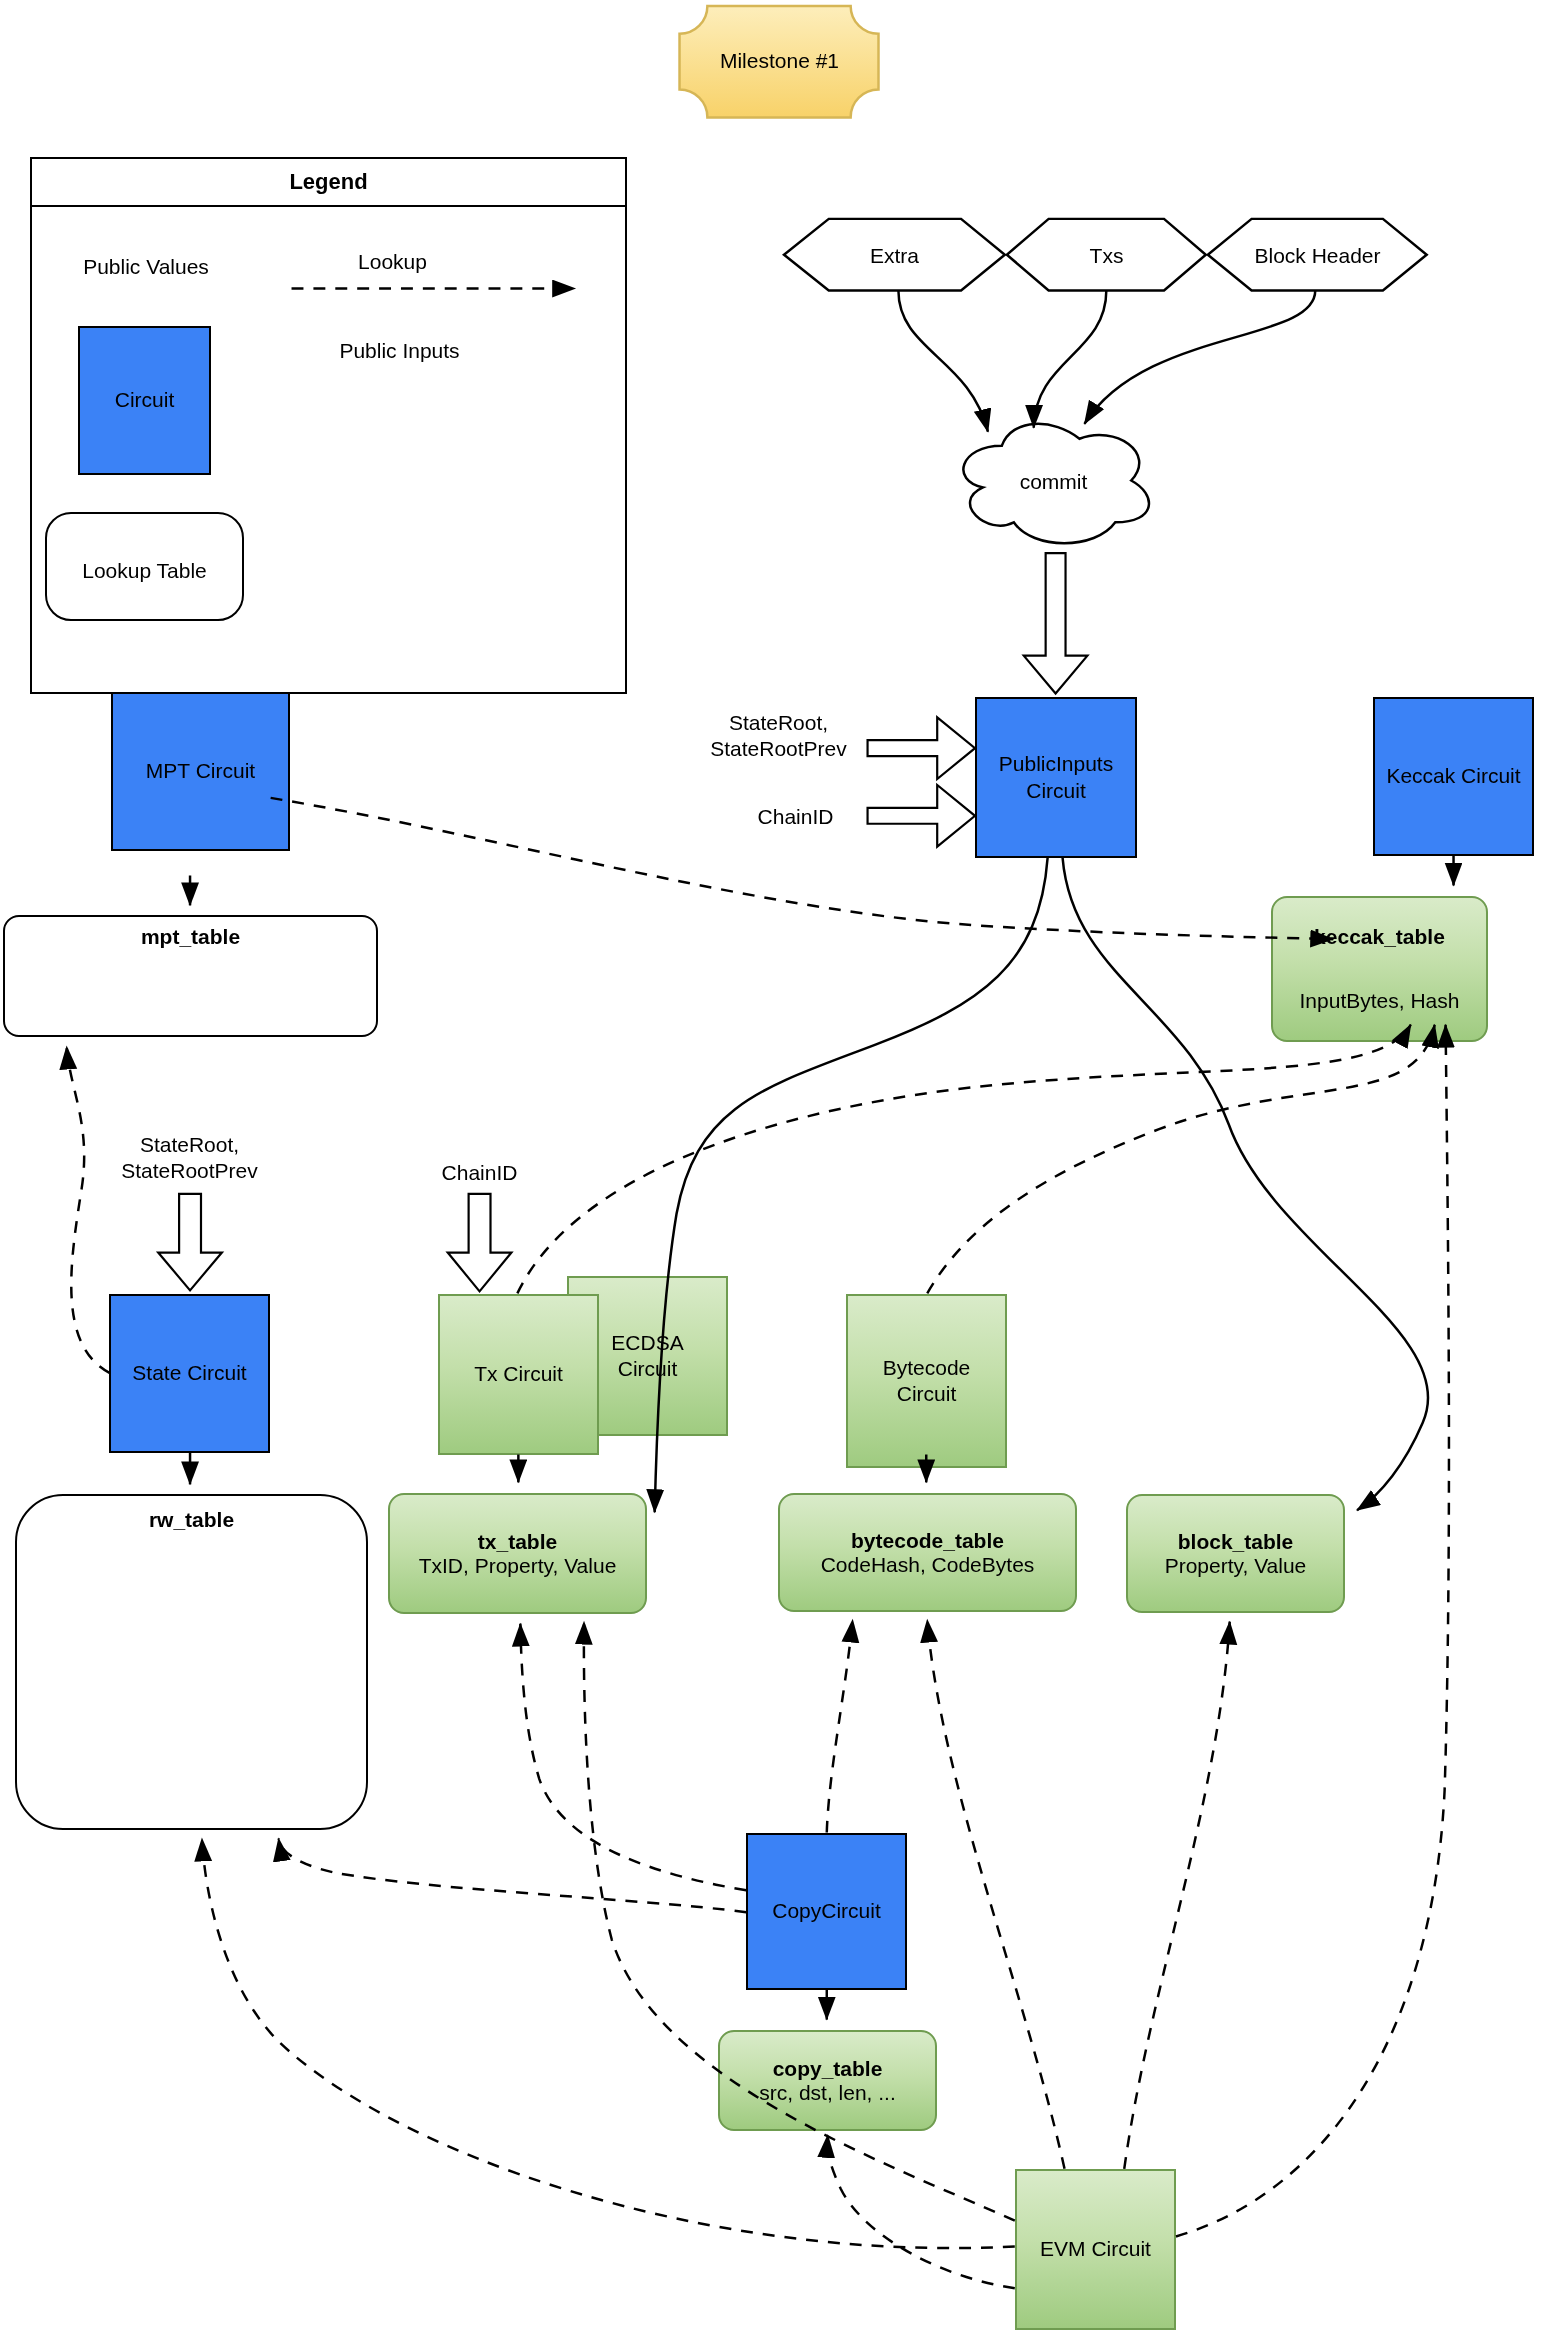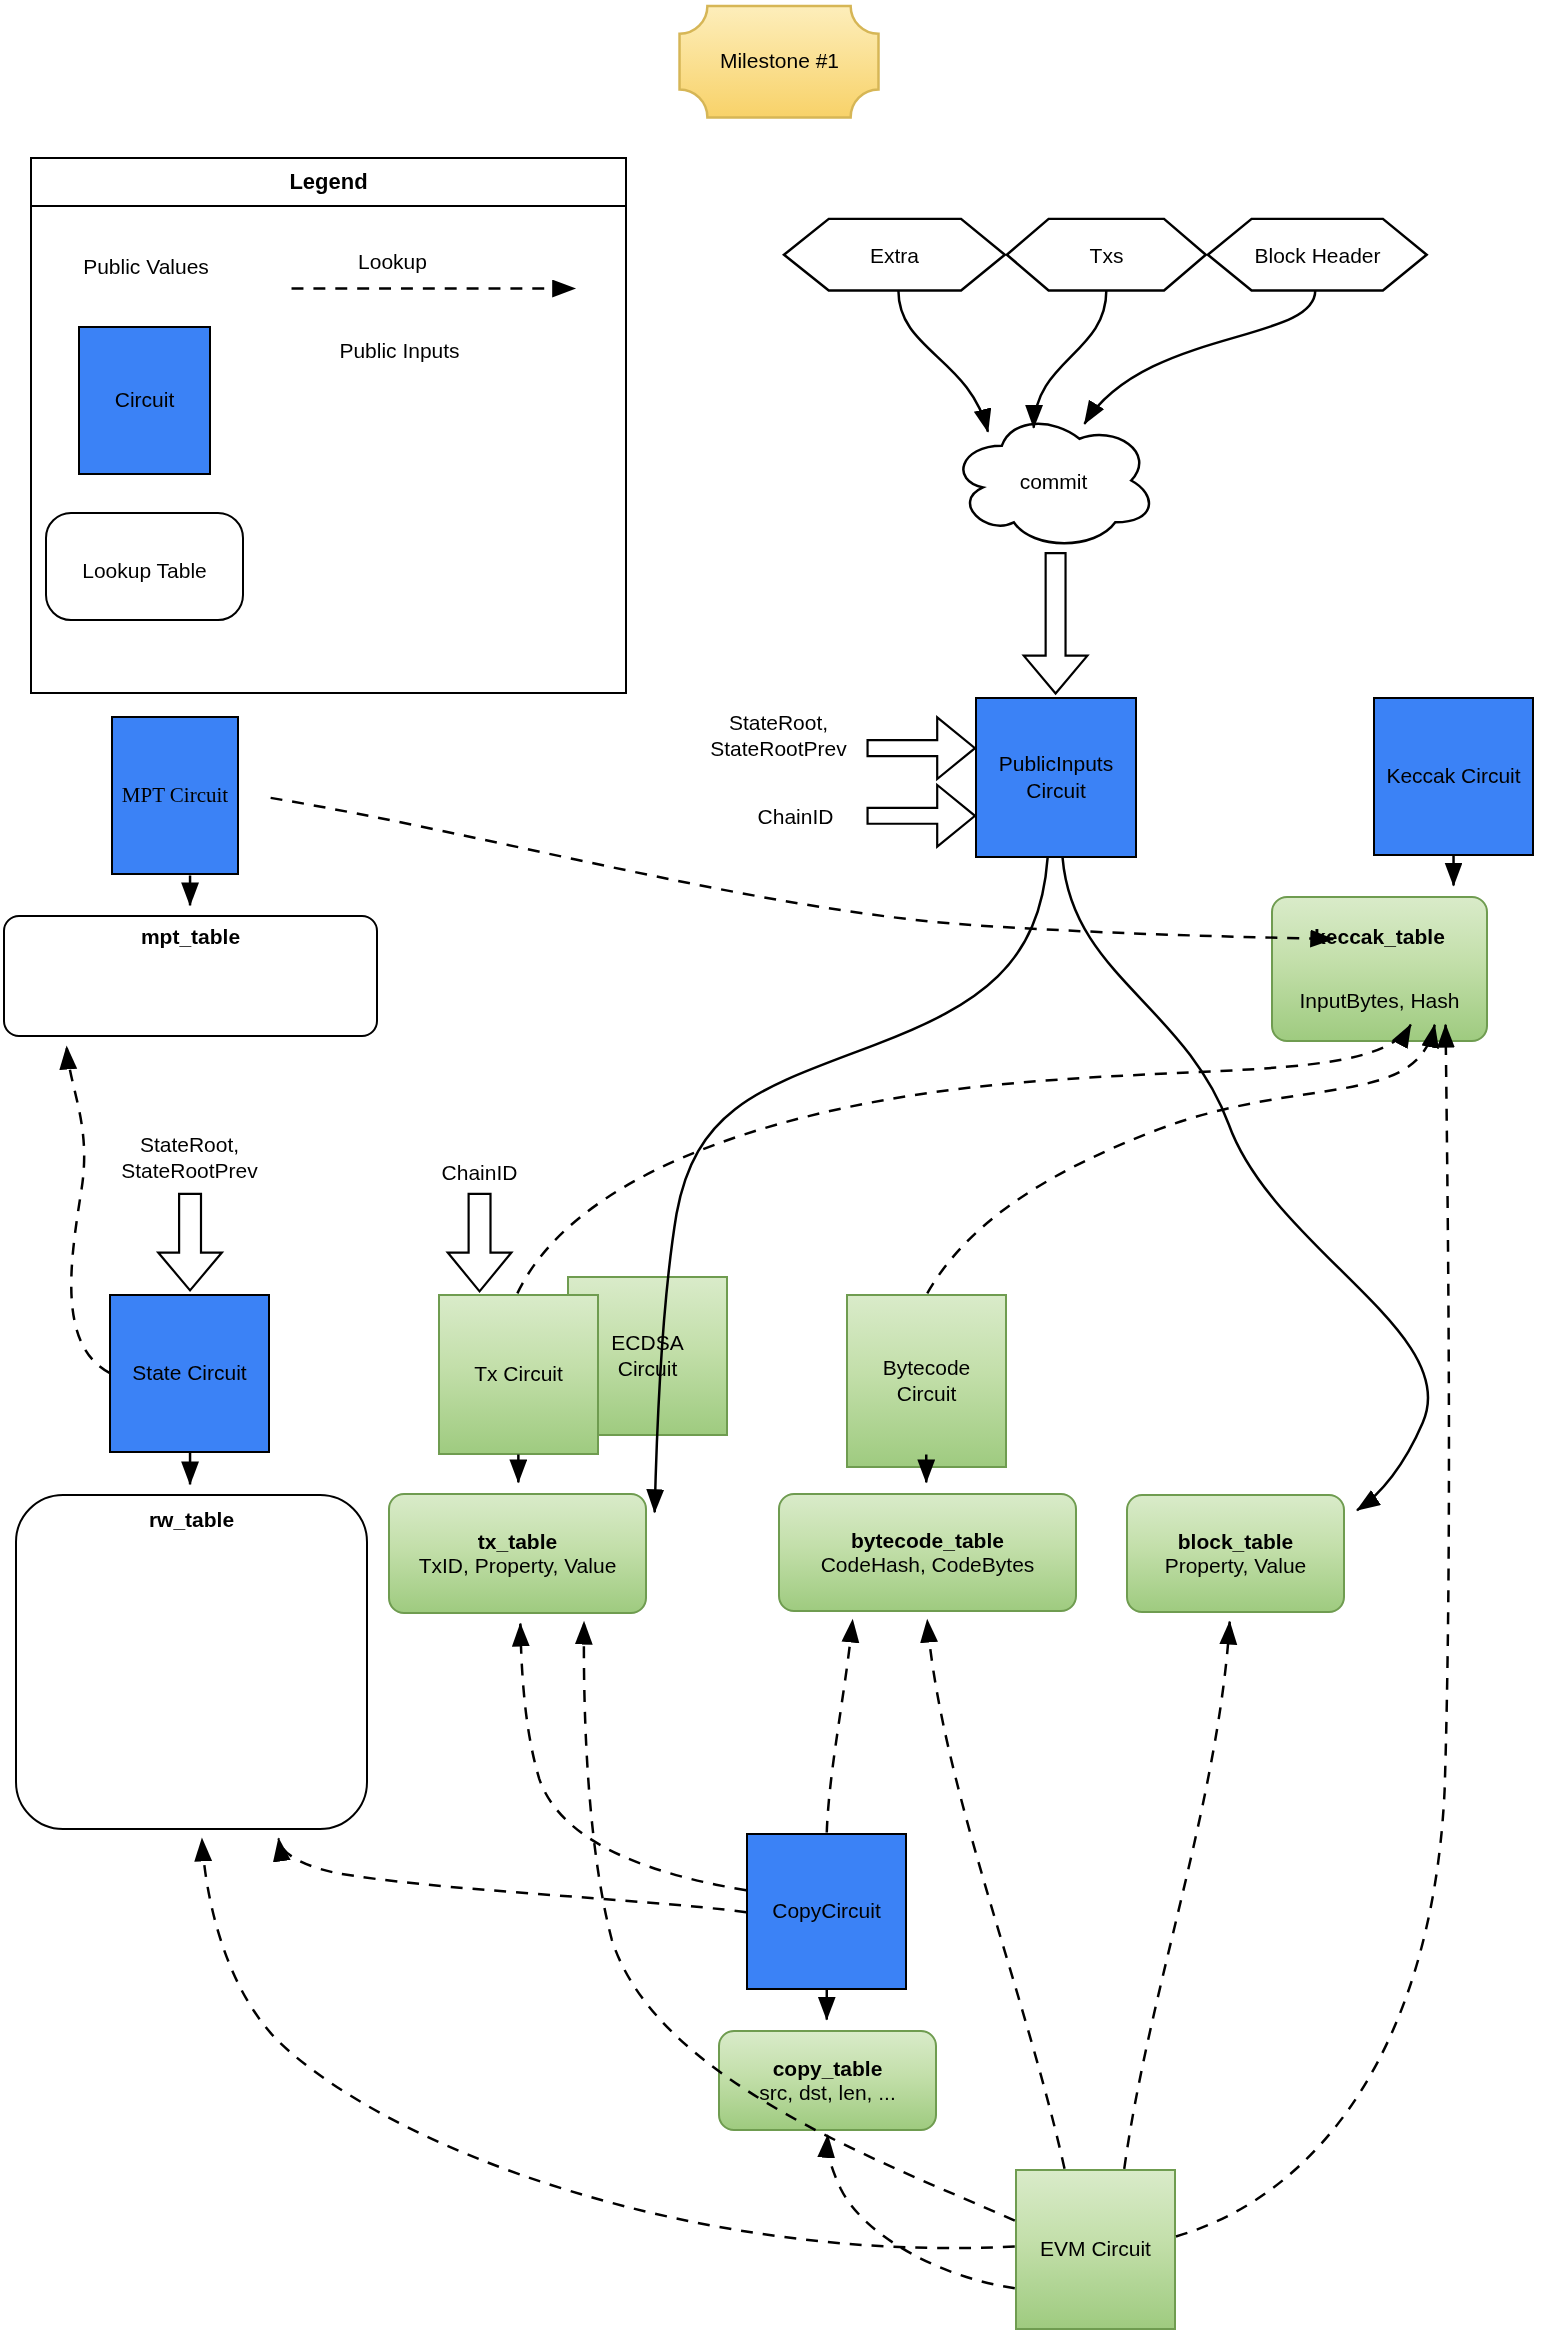--- a/index.html
+++ b/index.html
@@ -78,21 +78,21 @@
 <div class="lbl" style="left:1017px;top:243px;width:179px;">Txs</div>
 <div class="lbl" style="left:1228px;top:243px;width:179px;">Block Header</div>
 <div class="lbl" style="left:964px;top:469px;width:179px;">commit</div>
 
 <div class="node circuit" style="left:975px;top:697px;width:162px;height:161px;padding:0 16px;">
   <span>PublicInputs Circuit</span>
 </div>
 <div class="node circuit" style="left:1373px;top:697px;width:161px;height:159px;">
   <span>Keccak Circuit</span>
 </div>
-<div class="node circuit" style="left:111px;top:716px;width:128px;height:159px;font-family:Liberation Serif, serif;">
+<div class="node circuit" style="left:111px;top:692px;width:179px;height:159px;">
   <span>MPT Circuit</span>
 </div>
 <div class="node circuit" style="left:109px;top:1294px;width:161px;height:159px;">
   <span>State Circuit</span>
 </div>
 <div class="node green" style="left:567px;top:1276px;width:161px;height:160px;padding:0 30px;">
   <span>ECDSA Circuit</span>
 </div>
 <div class="node green" style="left:438px;top:1294px;width:161px;height:161px;">
   <span>Tx Circuit</span>

